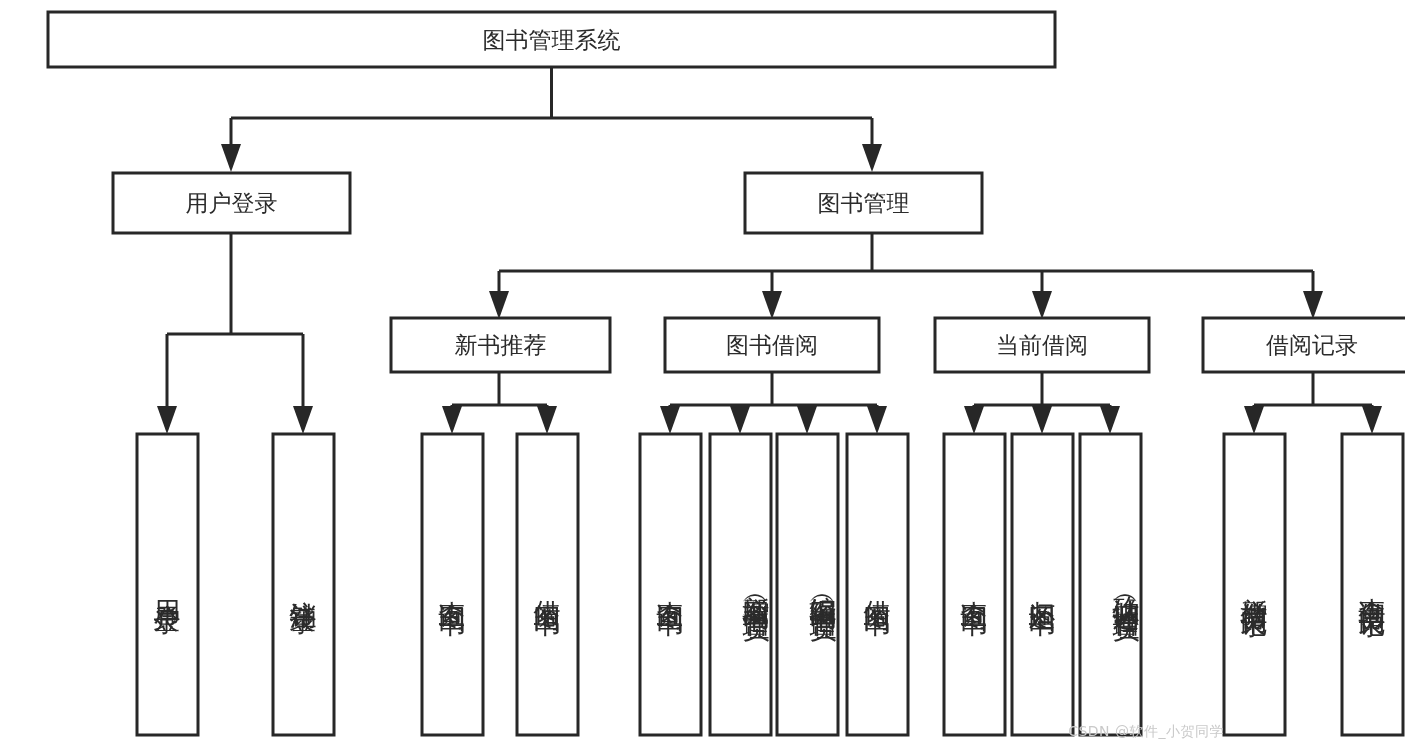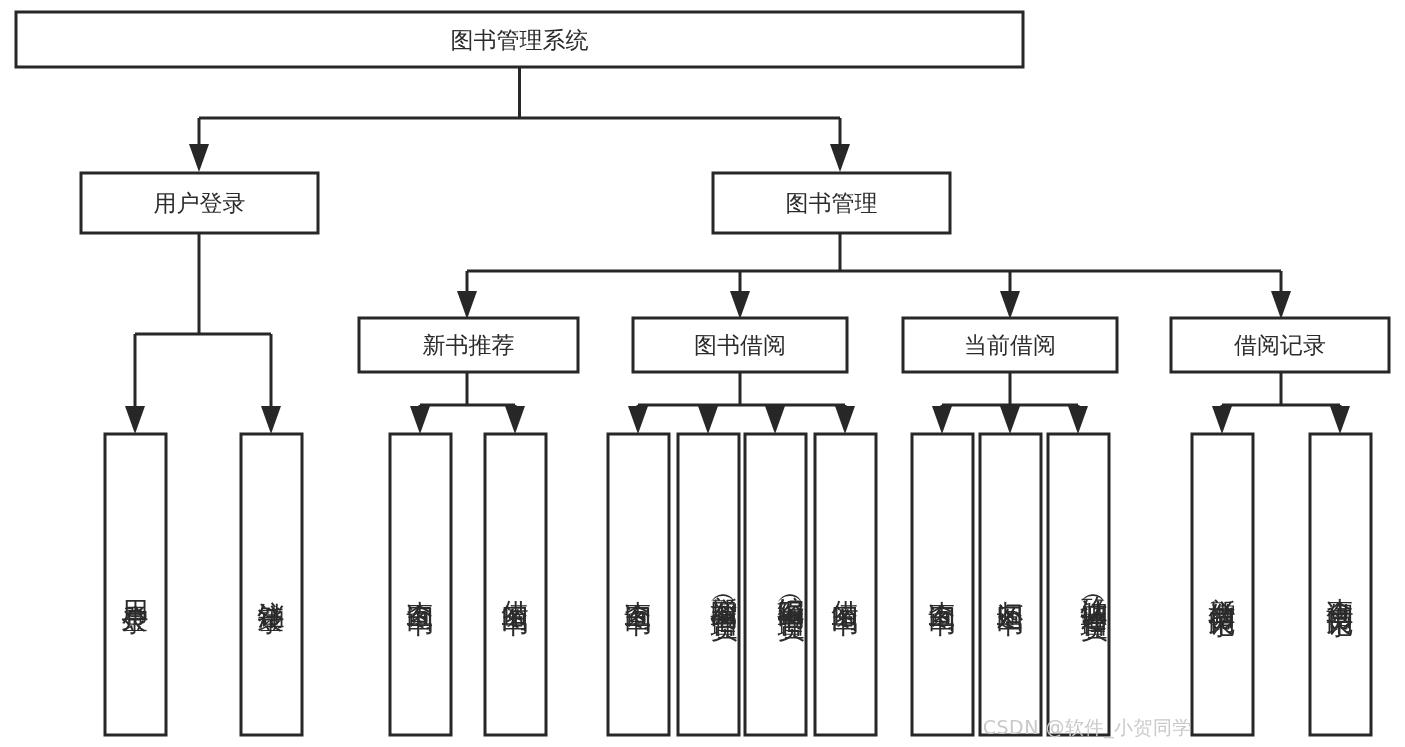--- a/index.html
+++ b/index.html
@@ -12,20 +12,21 @@
     height: 747px;
     font-family: "DejaVu Sans", "Liberation Sans", sans-serif;
     overflow: hidden;
     position: relative;
   }
   #diagram-root {
     position: relative;
     width: 1200px;
     height: 747px;
     background: #ffffff;
+    margin-left: 32px;
   }
   svg.canvas {
     position: absolute;
     left: 0;
     top: 0;
     width: 1405px;
     height: 747px;
     display: block;
   }
   .node-box {
@@ -61,21 +62,21 @@
     letter-spacing: 3px;
     text-align: center;
     white-space: nowrap;
     pointer-events: none;
   }
   .watermark {
     position: absolute;
     right: 8px;
     bottom: 6px;
     font-family: "DejaVu Sans", "Liberation Sans", sans-serif;
-    font-size: 19px;
+    font-size: 14px;
     color: #c9c9c9;
     white-space: nowrap;
     letter-spacing: 0.5px;
   }
 </style>
 </head>
 <body>
 
 <div id="diagram-root">
 

